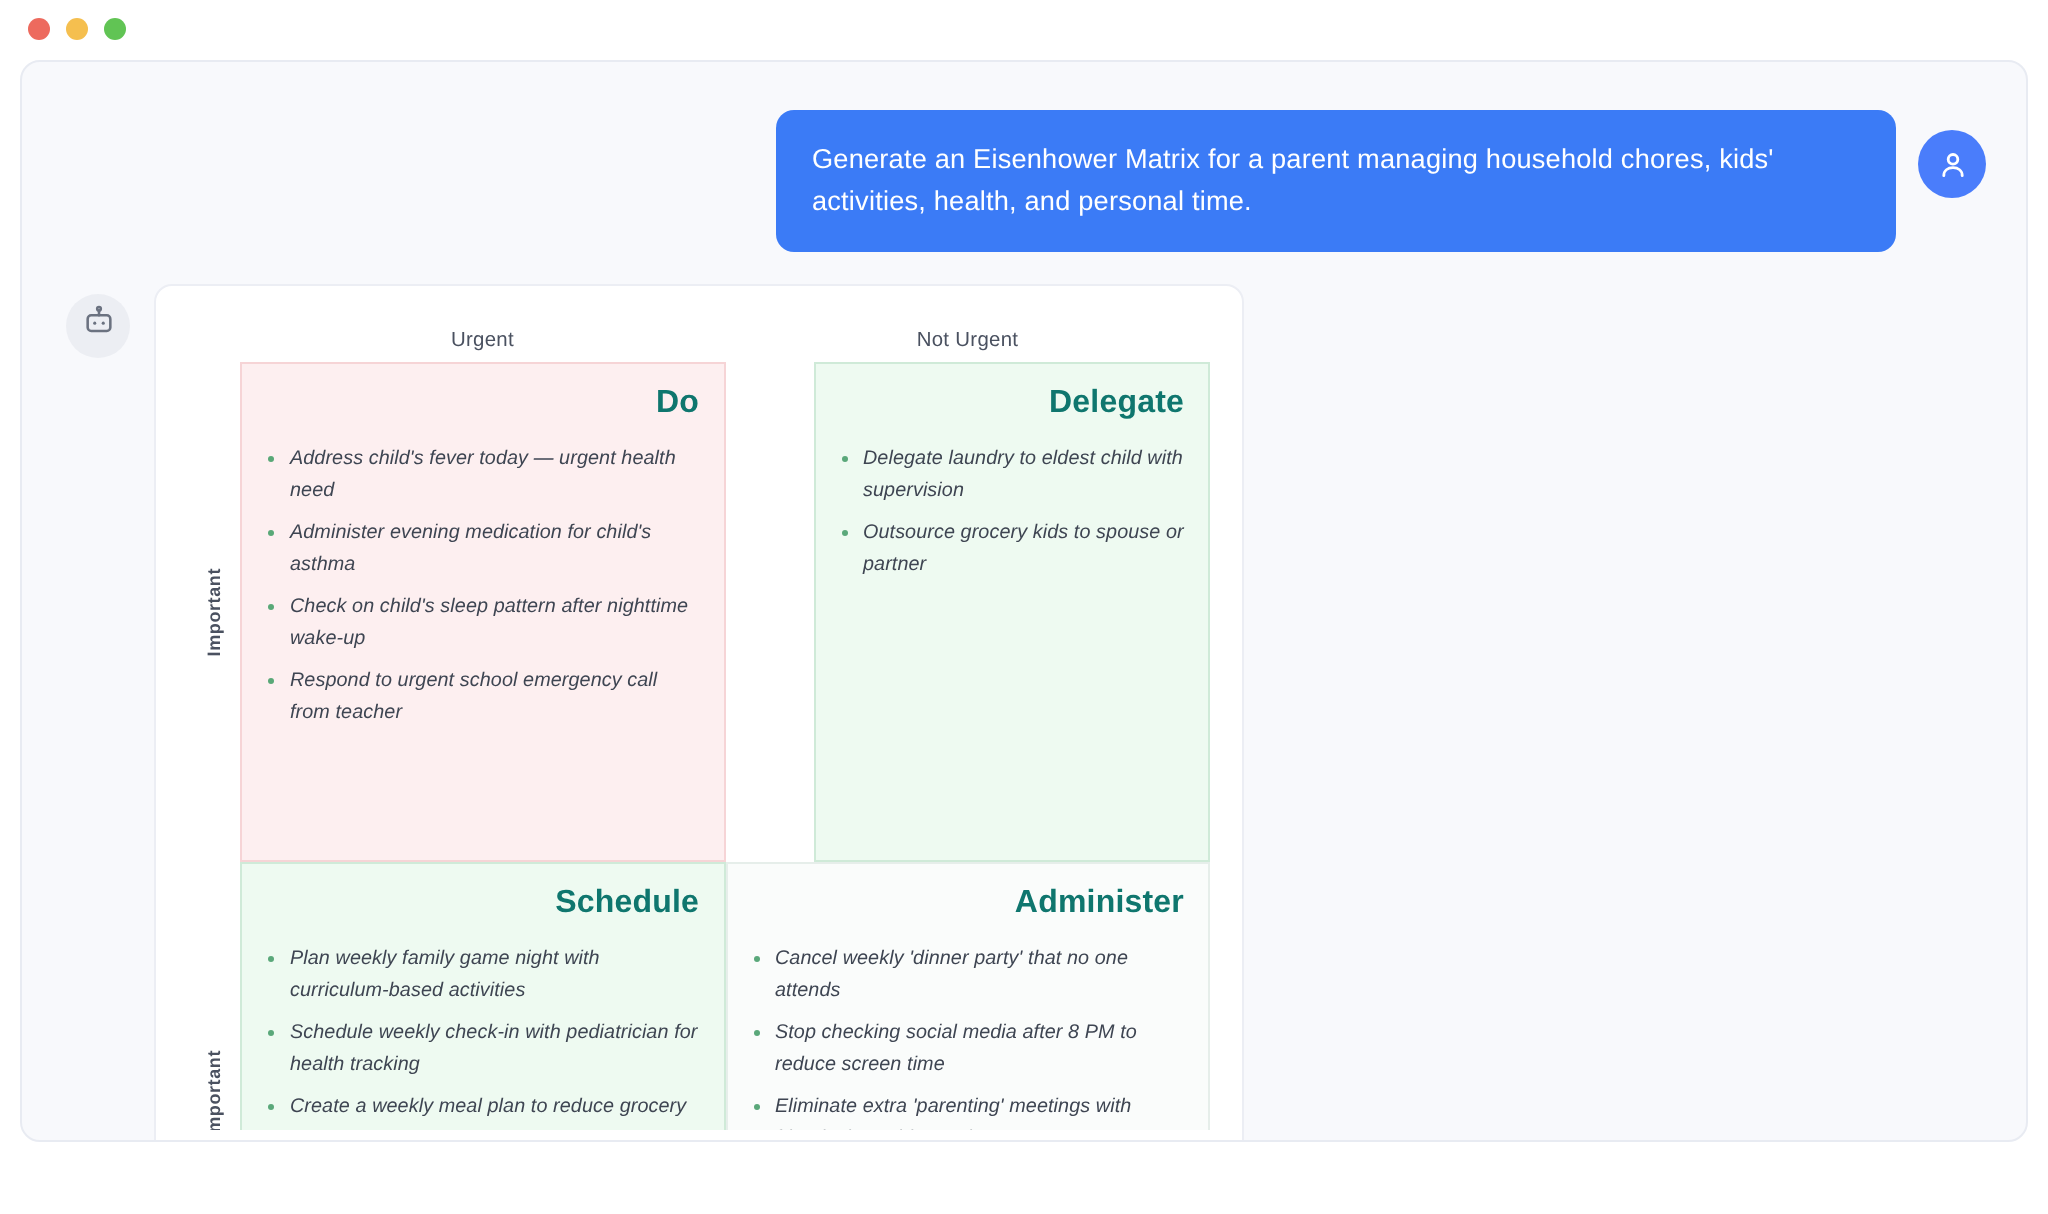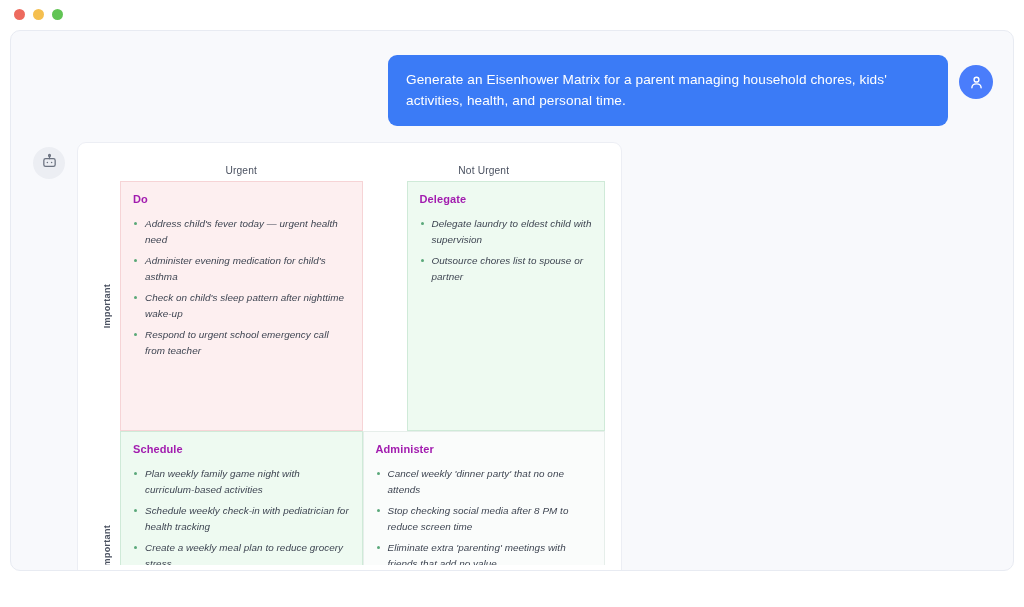--- a/index.html
+++ b/index.html
@@ -174,24 +174,24 @@
   .quad-schedule {
     background: #eefaf1;
     border-color: #cfead8;
   }
   .quad-eliminate {
     background: #fafcfb;
     border-color: #e6eeea;
   }
 
   .quad-title {
-    text-align: left;
-    font-size: 11px;
+    text-align: right;
+    font-size: 16px;
     font-weight: bold;
-    color: #a21caf;
+    color: #0f766e;
     margin-bottom: 11px;
     letter-spacing: 0.1px;
   }
 
   .quad-list {
     list-style: none;
     padding: 0;
     margin: 0;
   }
   .quad-list li {
@@ -294,21 +294,21 @@
                   <li>Administer evening medication for child's asthma</li>
                   <li>Check on child's sleep pattern after nighttime wake-up</li>
                   <li>Respond to urgent school emergency call from teacher</li>
                 </ul>
               </div>
 
               <div class="quad quad-delegate">
                 <div class="quad-title">Delegate</div>
                 <ul class="quad-list">
                   <li>Delegate laundry to eldest child with supervision</li>
-                  <li>Outsource chores list to spouse or partner</li>
+                  <li>Outsource grocery kids to spouse or partner</li>
                 </ul>
               </div>
 
               <div class="row-head">
                 <span>Not Important</span>
               </div>
 
               <div class="quad quad-schedule">
                 <div class="quad-title">Schedule</div>
                 <ul class="quad-list">

